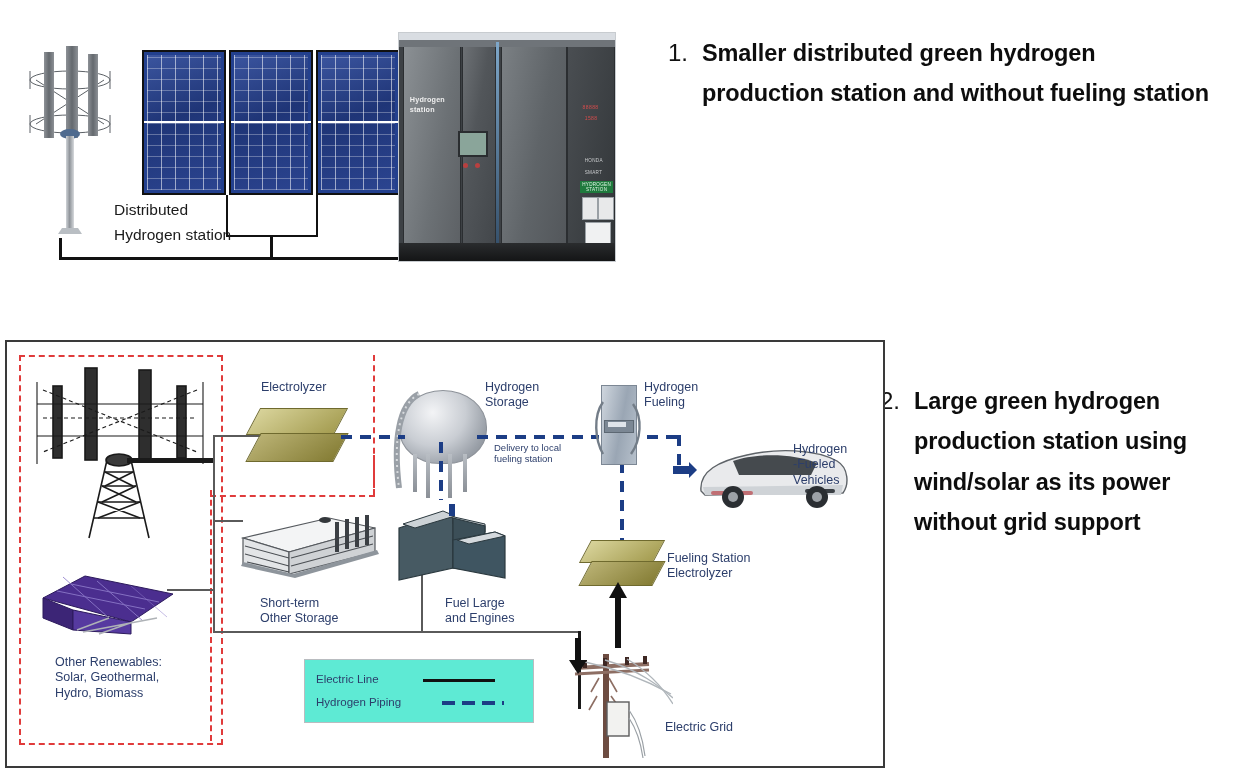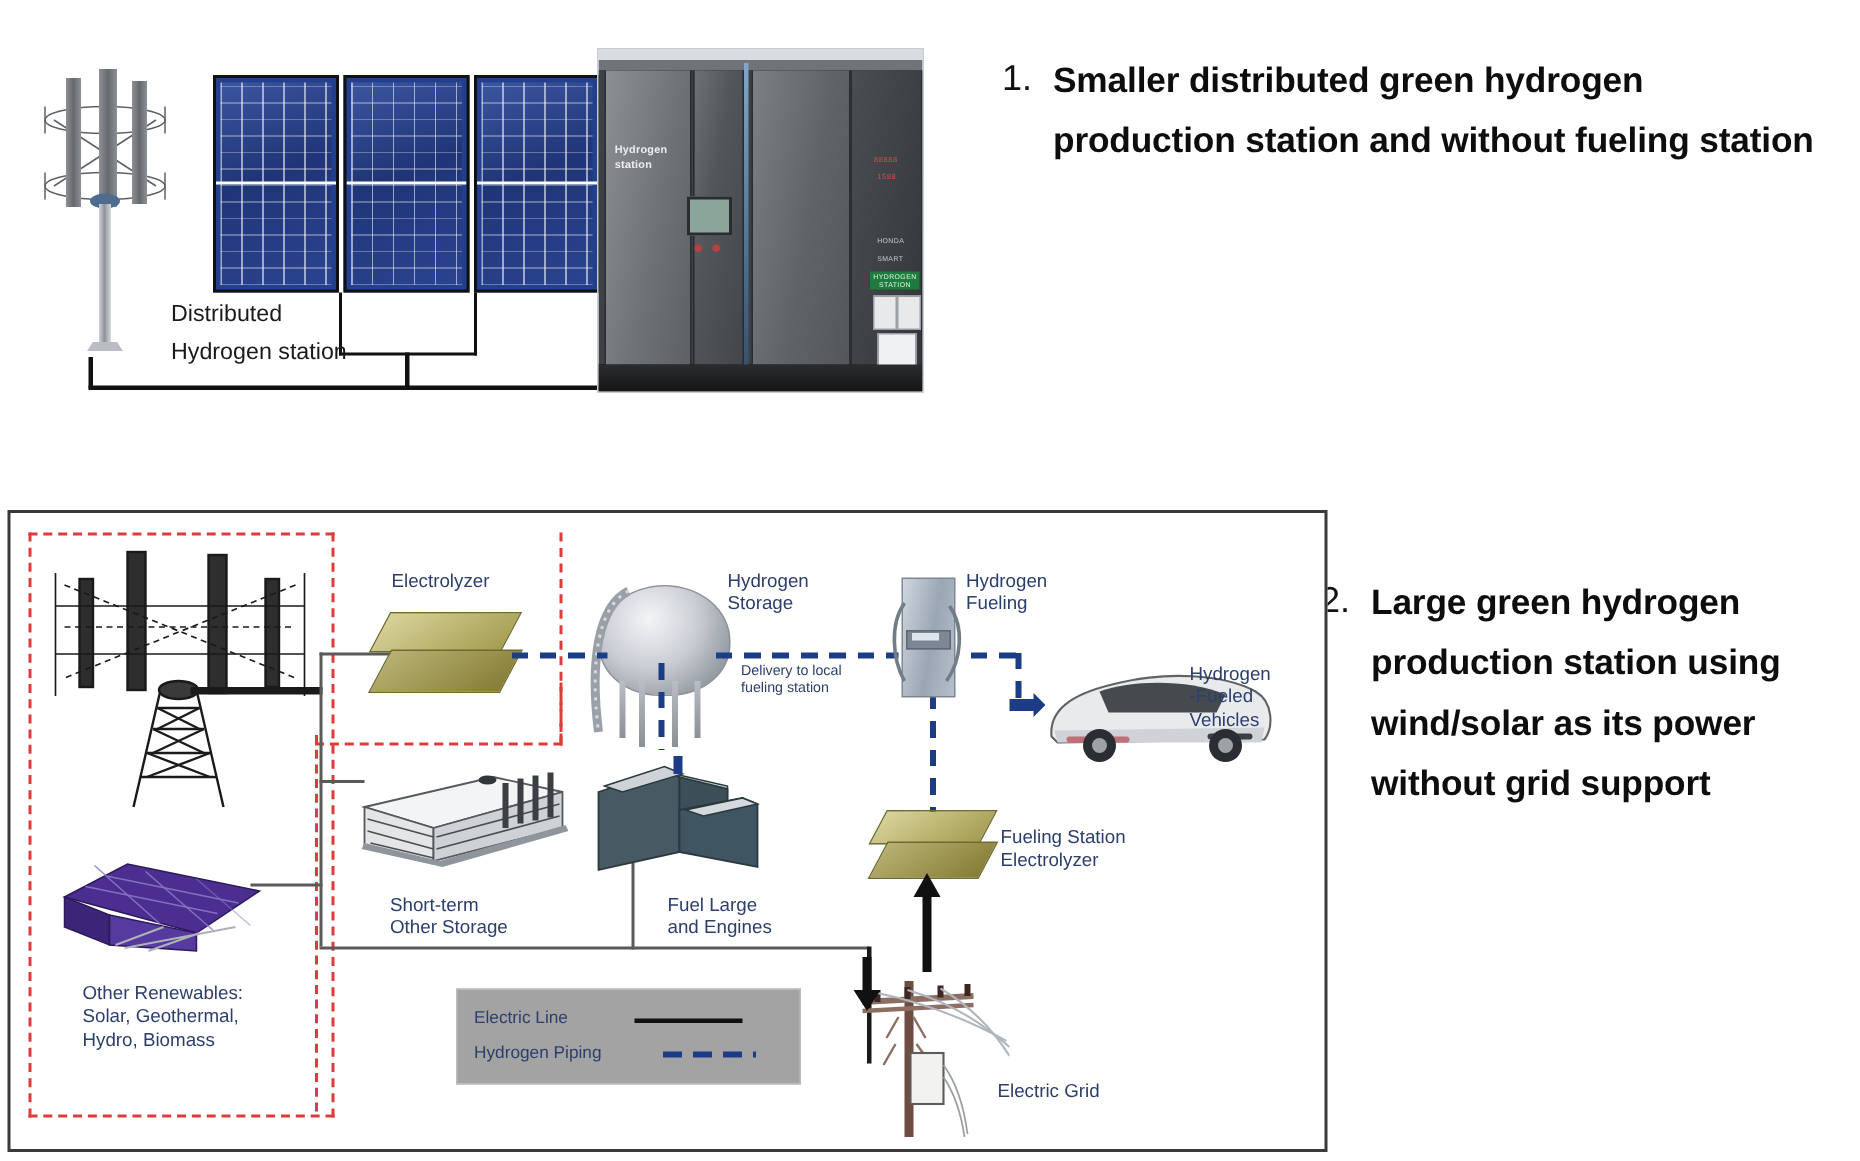--- a/index.html
+++ b/index.html
@@ -238,21 +238,21 @@
 
   
   .car { position:absolute; }
 
   
   #legend {
     position: absolute;
     left: 297px; top: 317px;
     width: 228px; height: 62px;
     border: 1px solid #b9bcc0;
-    background: #a3a3a3;
+    background: #5eead4;
   }
   #legend .row {
     position:absolute; left: 11px;
     color:#2c3e6b; font-size:11.5px;
   }
   .leg-solid {
     position:absolute; height:3px; background:#111;
   }
   .leg-dash {
     position:absolute; height:4px;

